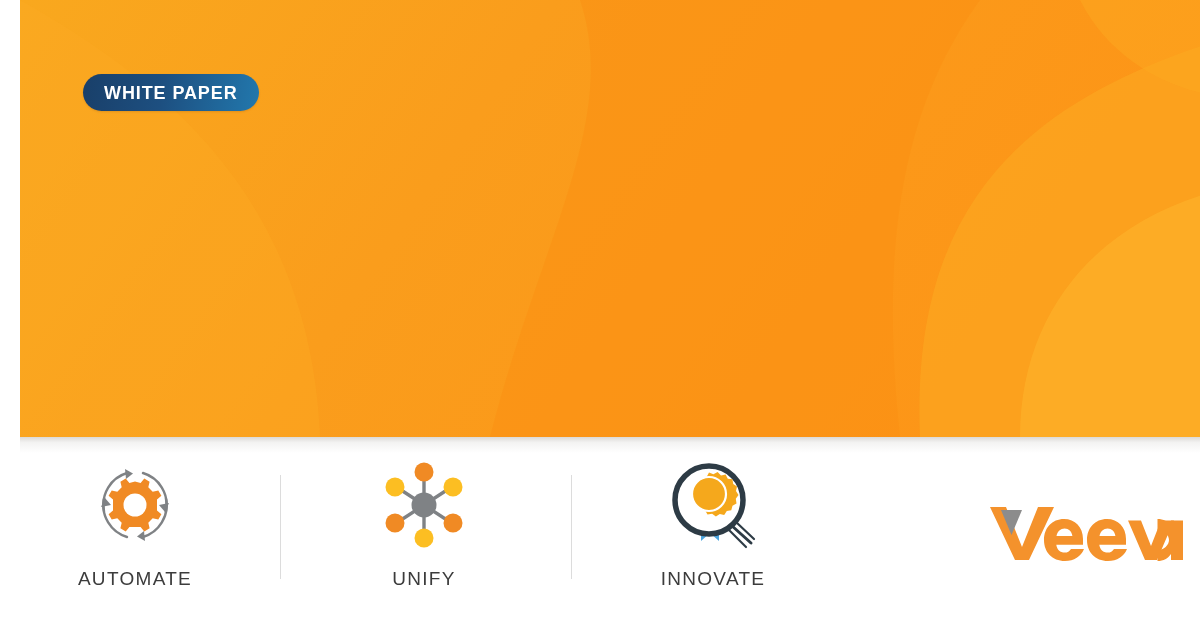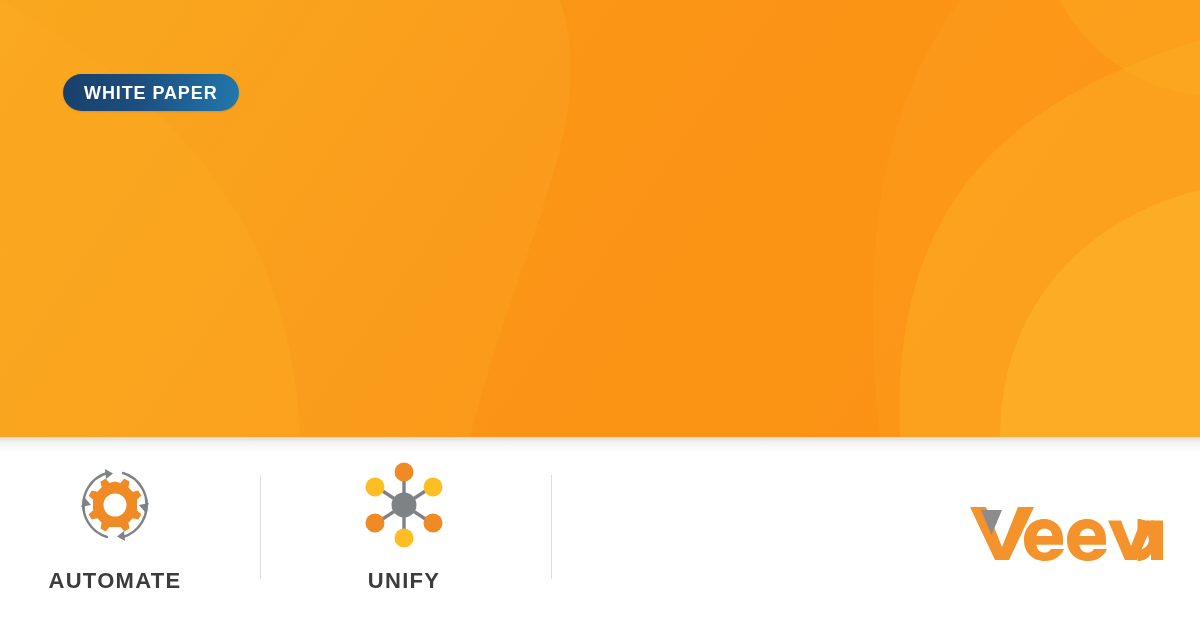--- a/index.html
+++ b/index.html
@@ -6,20 +6,21 @@
   html, body {
     width:1200px; height:630px;
     font-family:"Liberation Sans", sans-serif;
     background:#ffffff;
     overflow:hidden;
   }
   .canvas {
     position:relative;
     width:1028px; height:630px;
     background:#22c55e;
+    margin-left:20px;
   }
 
   
   .hero {
     position:absolute;
     left:0; top:0;
     width:1200px; height:437px;
     background:linear-gradient(100deg,#f9a81e 0%,#fa9d1c 40%,#fd9517 100%);
     overflow:hidden;
   }
@@ -105,22 +106,22 @@
     flex-direction:column;
     align-items:center;
   }
   .pillar-icon {
     width:100px; height:100px;
     display:block;
   }
   .pillar-label {
     margin-top:13px;
     color:#3c3c3c;
-    font-size:22px;
-    font-weight:bold;
+    font-size:19px;
+    font-weight:normal;
     letter-spacing:1.3px;
     white-space:nowrap;
   }
   .divider {
     position:absolute;
     top:38px;
     width:1px; height:104px;
     background:#dcdcdc;
   }
 
@@ -209,20 +210,42 @@
           <circle cx="21" cy="32" r="9.5" fill="#fcbe22"></circle>
           <circle cx="79" cy="32" r="9.5" fill="#fcbe22"></circle>
           <circle cx="21" cy="68" r="9.5" fill="#f08a24"></circle>
           <circle cx="79" cy="68" r="9.5" fill="#f08a24"></circle>
         </svg>
         <span class="pillar-label">UNIFY</span>
       </div>
 
       <div class="divider" style="left:551px;"></div>
 
+      <div class="pillar" style="left:603px;">
+        <svg class="pillar-icon" viewBox="0 0 100 100">
+          <g>
+            <path d="M68,70 L88,88" stroke="#ffffff" stroke-width="13" stroke-linecap="round"></path>
+            <path d="M68,70 L88,88" stroke="#2d3b45" stroke-width="3" stroke-linecap="round" fill="none"></path>
+            <path d="M66,75 L83,92" stroke="#2d3b45" stroke-width="2.2" stroke-linecap="round" fill="none"></path>
+            <path d="M73,67 L91,84" stroke="#2d3b45" stroke-width="2.2" stroke-linecap="round" fill="none"></path>
+          </g>
+          <g>
+            <path d="M38,56 L38,86 L47,78 L56,86 L56,56 Z" fill="#4da5de"></path>
+          </g>
+          <circle cx="46" cy="45" r="34" fill="#ffffff" stroke="#2d3b45" stroke-width="5.5"></circle>
+          <path d="M46,17.5
+                   L50.4,19.3 L54.6,17.0 L58.0,20.4 L62.6,19.5 L64.8,23.7 L69.4,24.3 L70.2,28.9
+                   L74.0,31.6 L73.0,36.1 L75.5,40.0 L72.8,43.8 L73.5,48.4 L69.5,50.7 L68.3,55.2
+                   L63.8,56.0 L61.2,59.9 L56.8,58.9 L52.9,61.4 L49.1,58.7 L44.5,59.4 L42.2,55.4
+                   L37.7,54.2 L36.9,49.7 L33.0,47.1 L34.0,42.7 L31.5,38.8 L34.2,35.0 L33.5,30.4
+                   L37.5,28.1 L38.7,23.6 L43.2,22.8 Z" fill="#f5a81c"></path>
+          <circle cx="46" cy="39" r="17" fill="#f5a81c" stroke="#ffffff" stroke-width="2.2"></circle>
+        </svg>
+        <span class="pillar-label">INNOVATE</span>
+      </div>
     </div>
 
     <svg class="logo" viewBox="0 0 195 62">
       <g fill="#f4922c">
         <path d="M2,8 L18,8 L34,48 L50,8 L66,8 L41,61 L27,61 Z"></path>
         <path d="M95,40 C95,28 87,20 76,20 C64,20 56,29 56,41 C56,53 64,62 77,62
                  C86,62 93,57.5 96,50 L83,50 C81.5,52.5 79.5,53.6 76.8,53.6
                  C72,53.6 69,50.8 68.3,45.8 L95,45.8 C95,44 95,42 95,40 Z
                  M68.5,37 C69.5,32.5 72.5,29.6 76.6,29.6 C80.8,29.6 83.6,32.4 84.4,37 Z"></path>
         <path d="M138,40 C138,28 130,20 119,20 C107,20 99,29 99,41 C99,53 107,62 120,62

